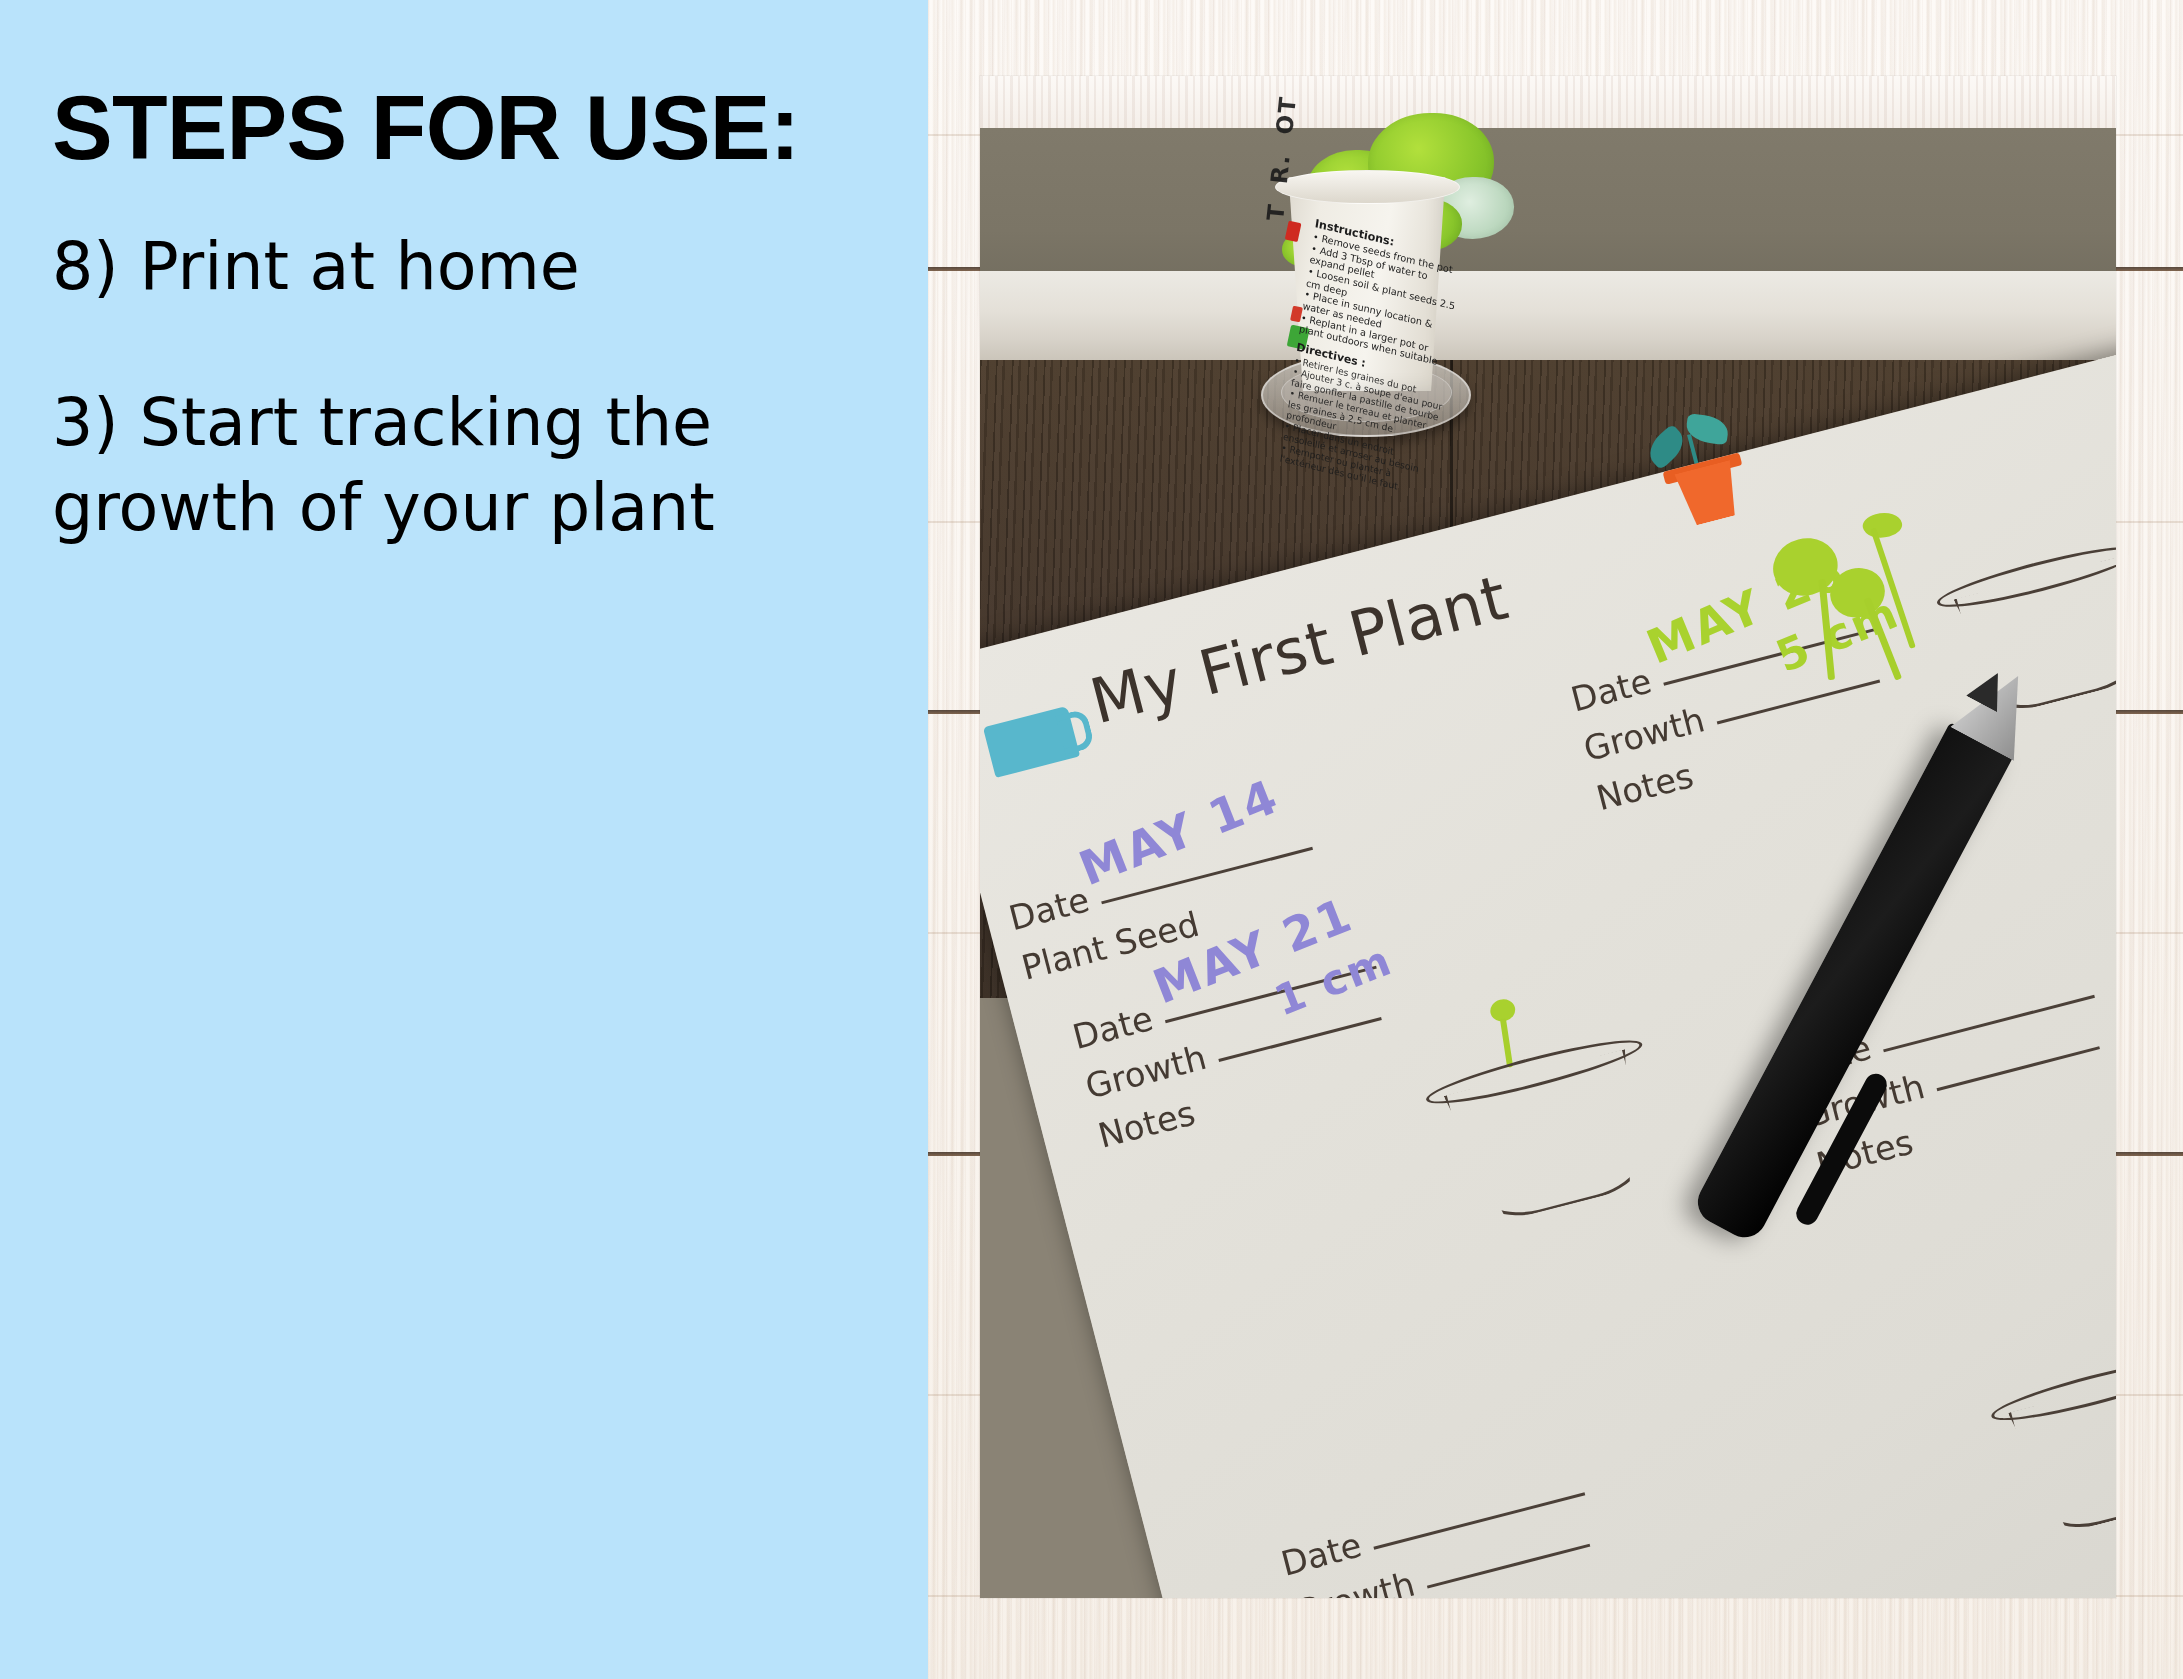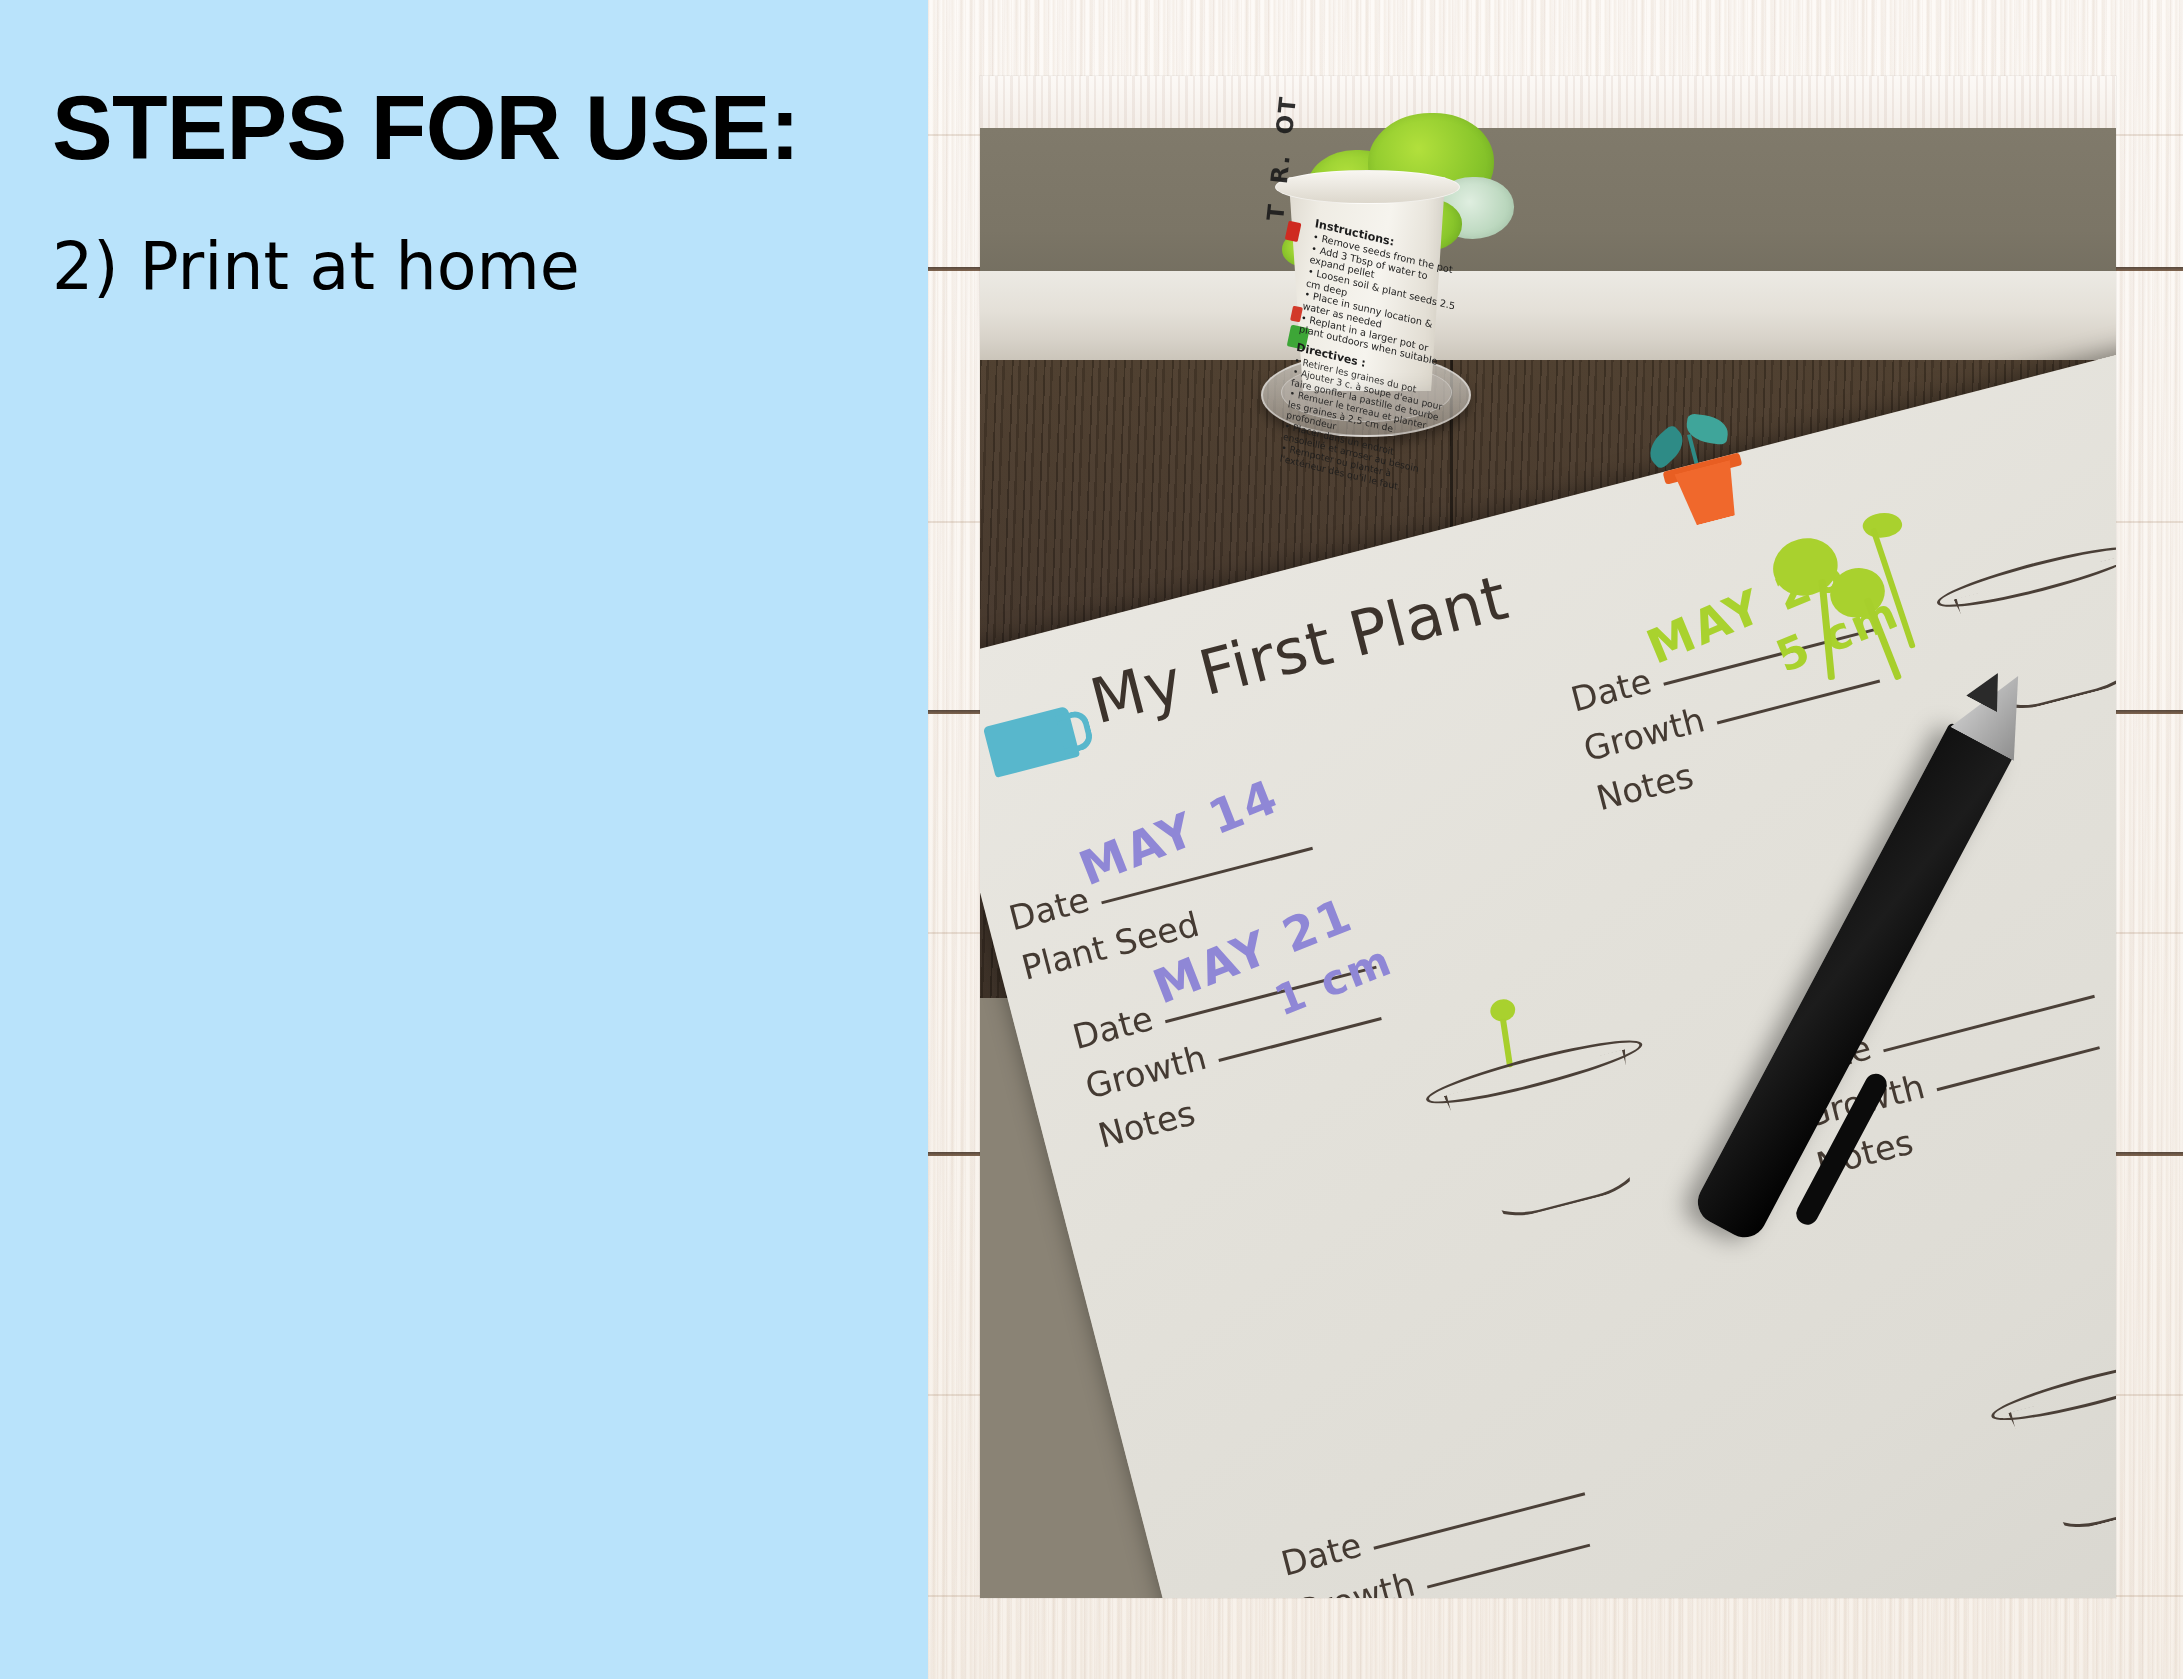--- a/index.html
+++ b/index.html
@@ -260,21 +260,22 @@
 </style>
 </head>
 <body>
 
 <div id="stage">
 
   <section class="left-panel">
     <div class="steps-wrap">
       <h1 class="steps-title">STEPS FOR USE:</h1>
       <div class="steps-list">
-        <p class="step s2">2) Print at home</p>
+        <p class="step s2">8) Print at home</p>
+        <p class="step s3">3) Start tracking the growth of your plant</p>
       </div>
     </div>
   </section>
 
   <section class="right-area">
     <div class="planks"></div>
     <div class="plank-line" style="top:267px"></div>
     <div class="plank-line" style="top:710px"></div>
     <div class="plank-line" style="top:1152px"></div>
     <div class="plank-seam" style="top:134px"></div>

